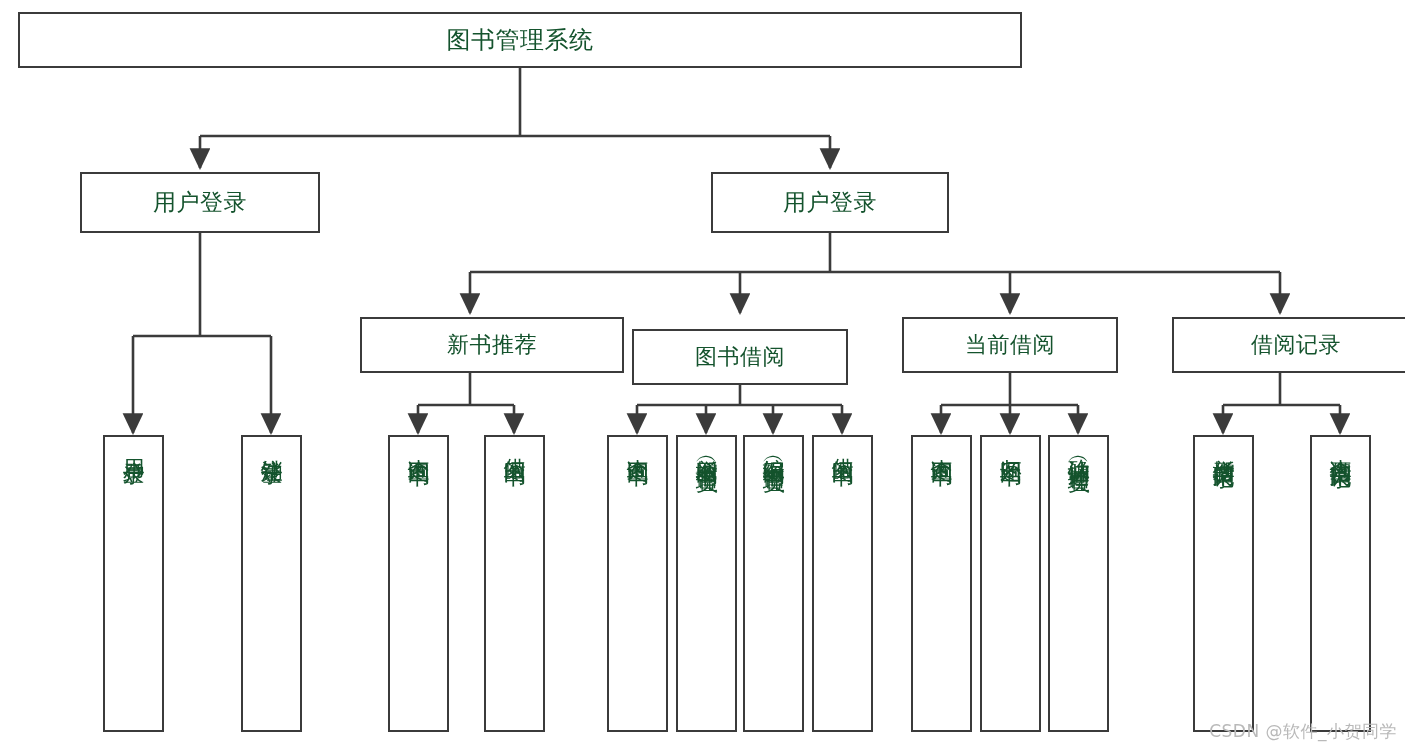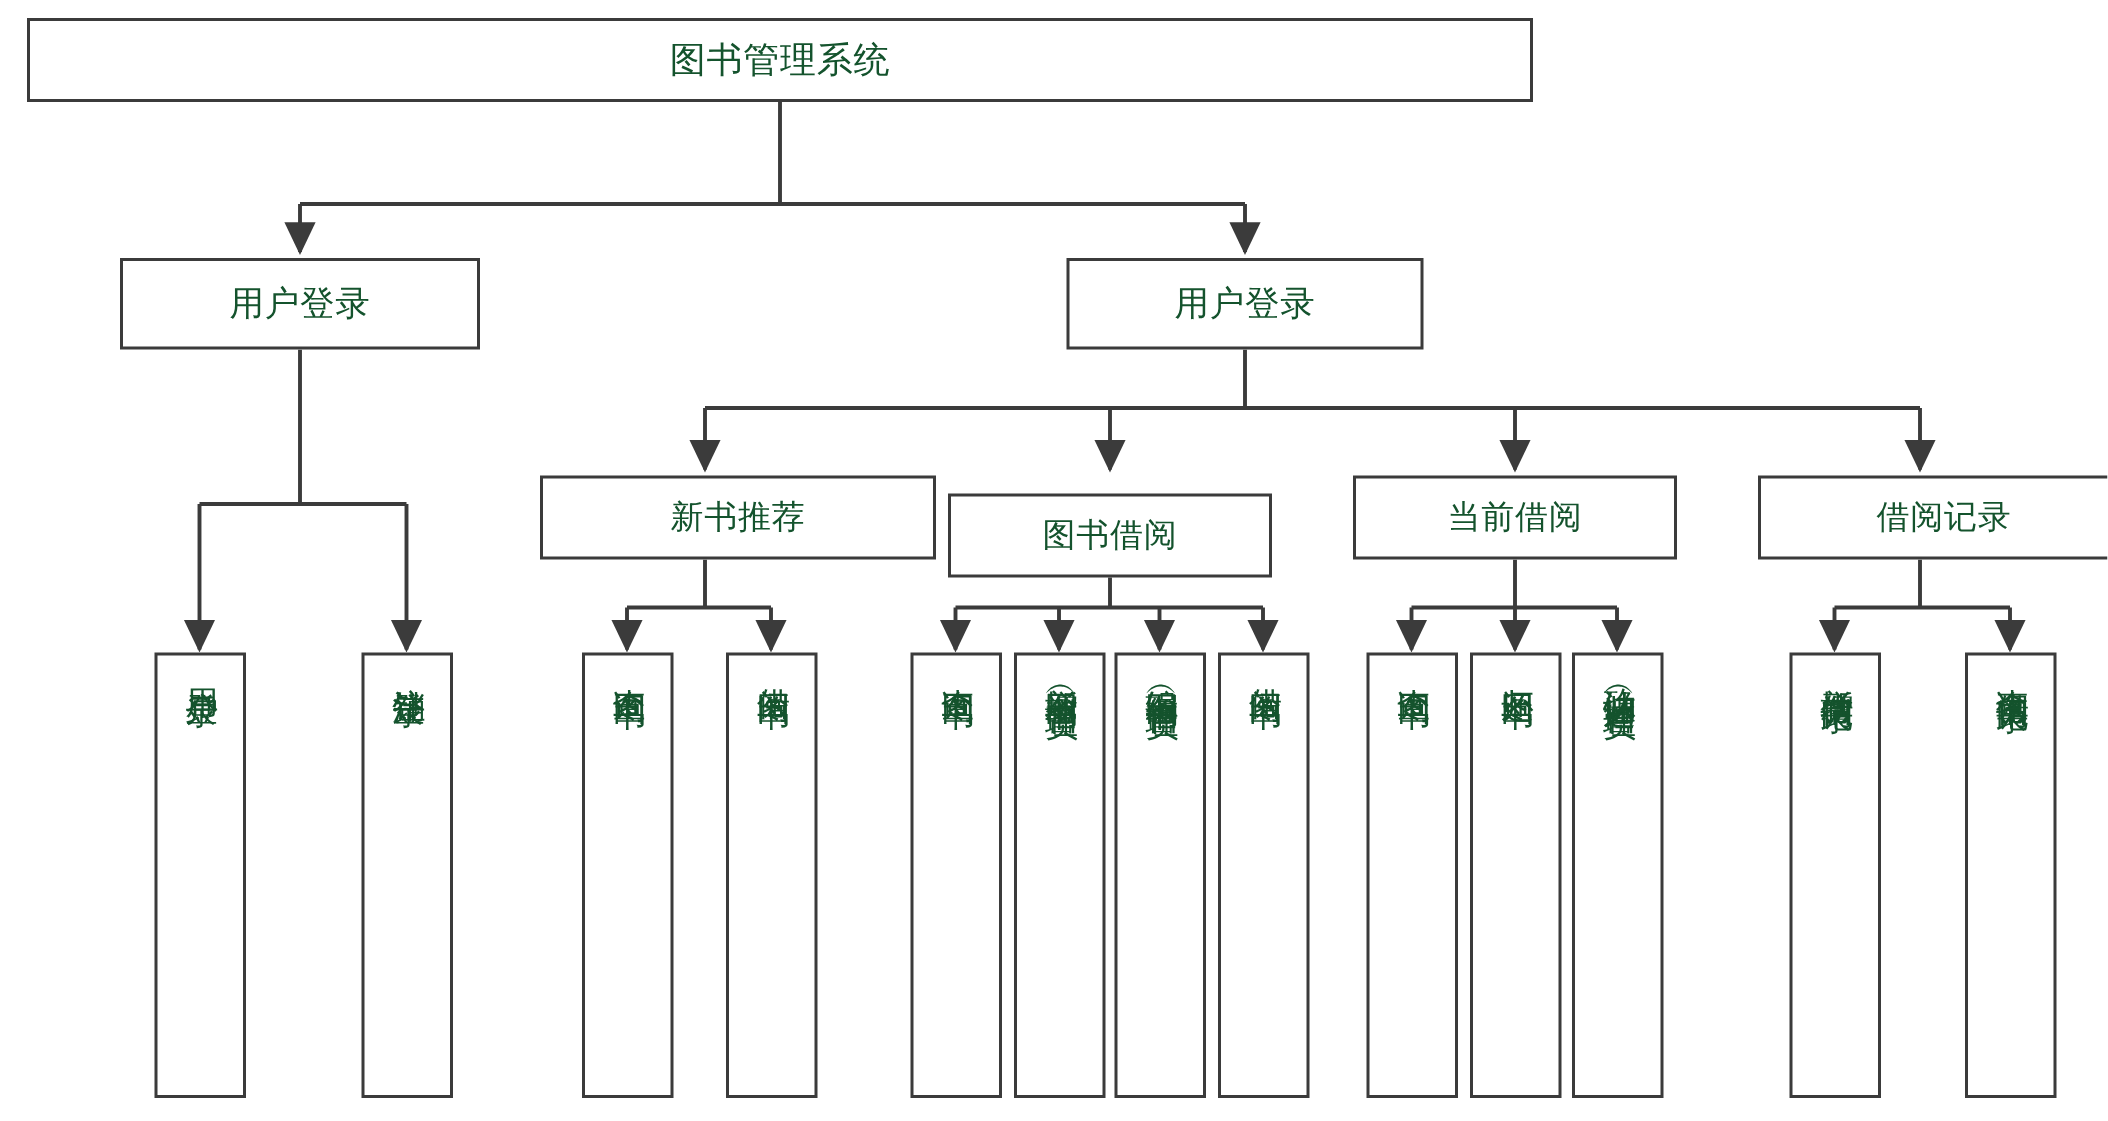--- a/index.html
+++ b/index.html
@@ -202,14 +202,15 @@
   </div>
 
   <div class="node leaf" style="left:1193px; top:435px; width:61px; height:297px;">
     <span class="vtext">新增借阅记录</span>
   </div>
 
   <div class="node leaf" style="left:1310px; top:435px; width:61px; height:297px;">
     <span class="vtext">查询借阅记录</span>
   </div>
 
+  <div id="watermark">CSDN @软件_小贺同学</div>
 
 </div>
 
 </body></html>

